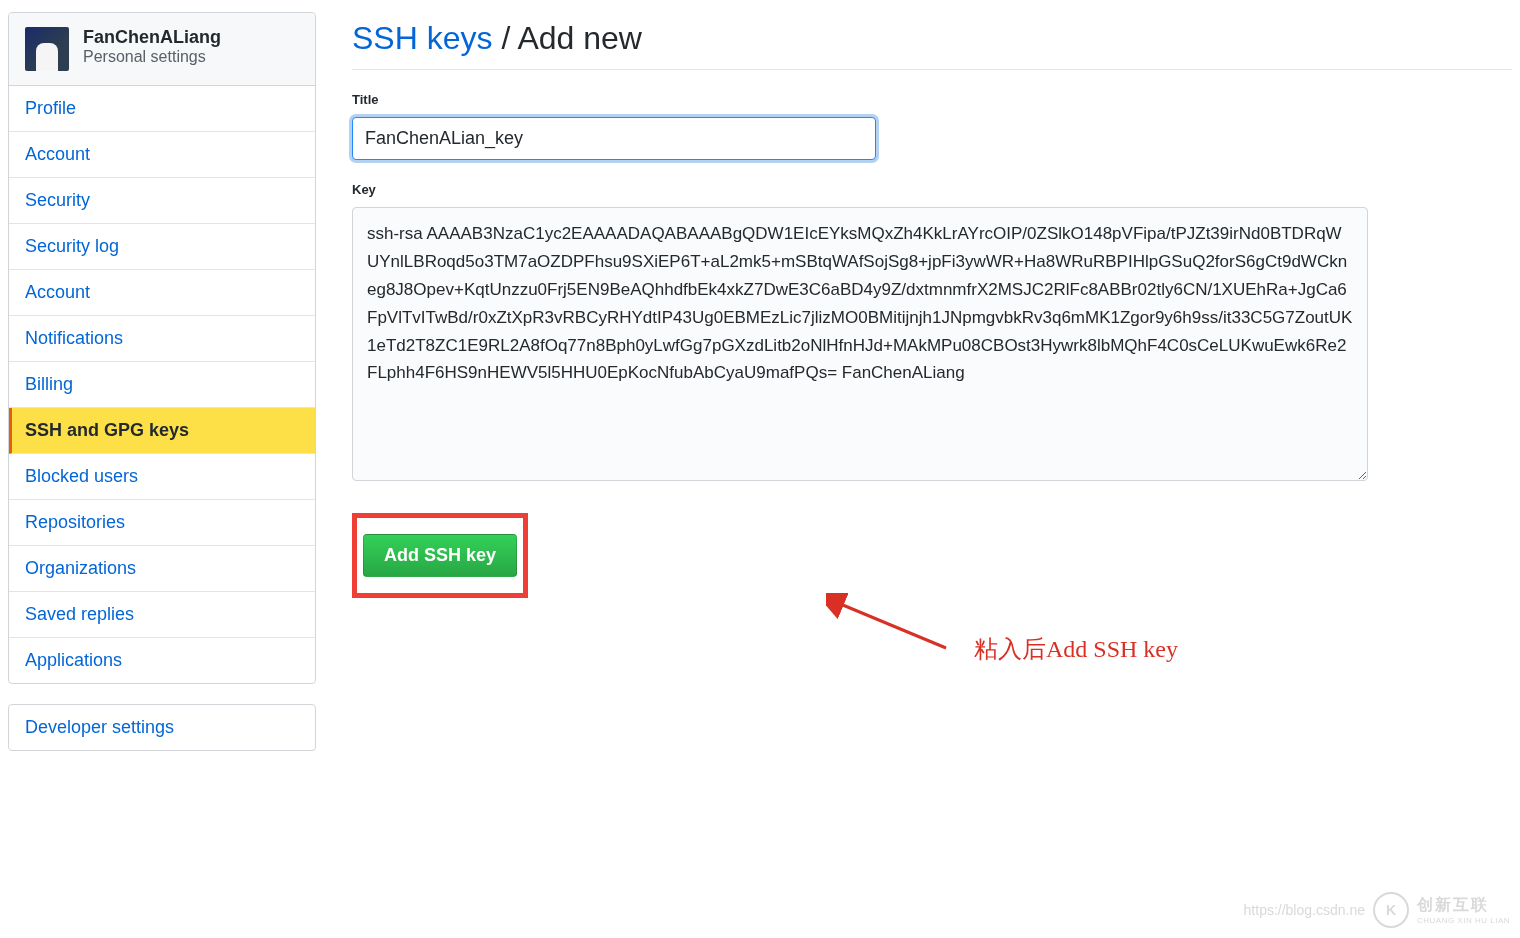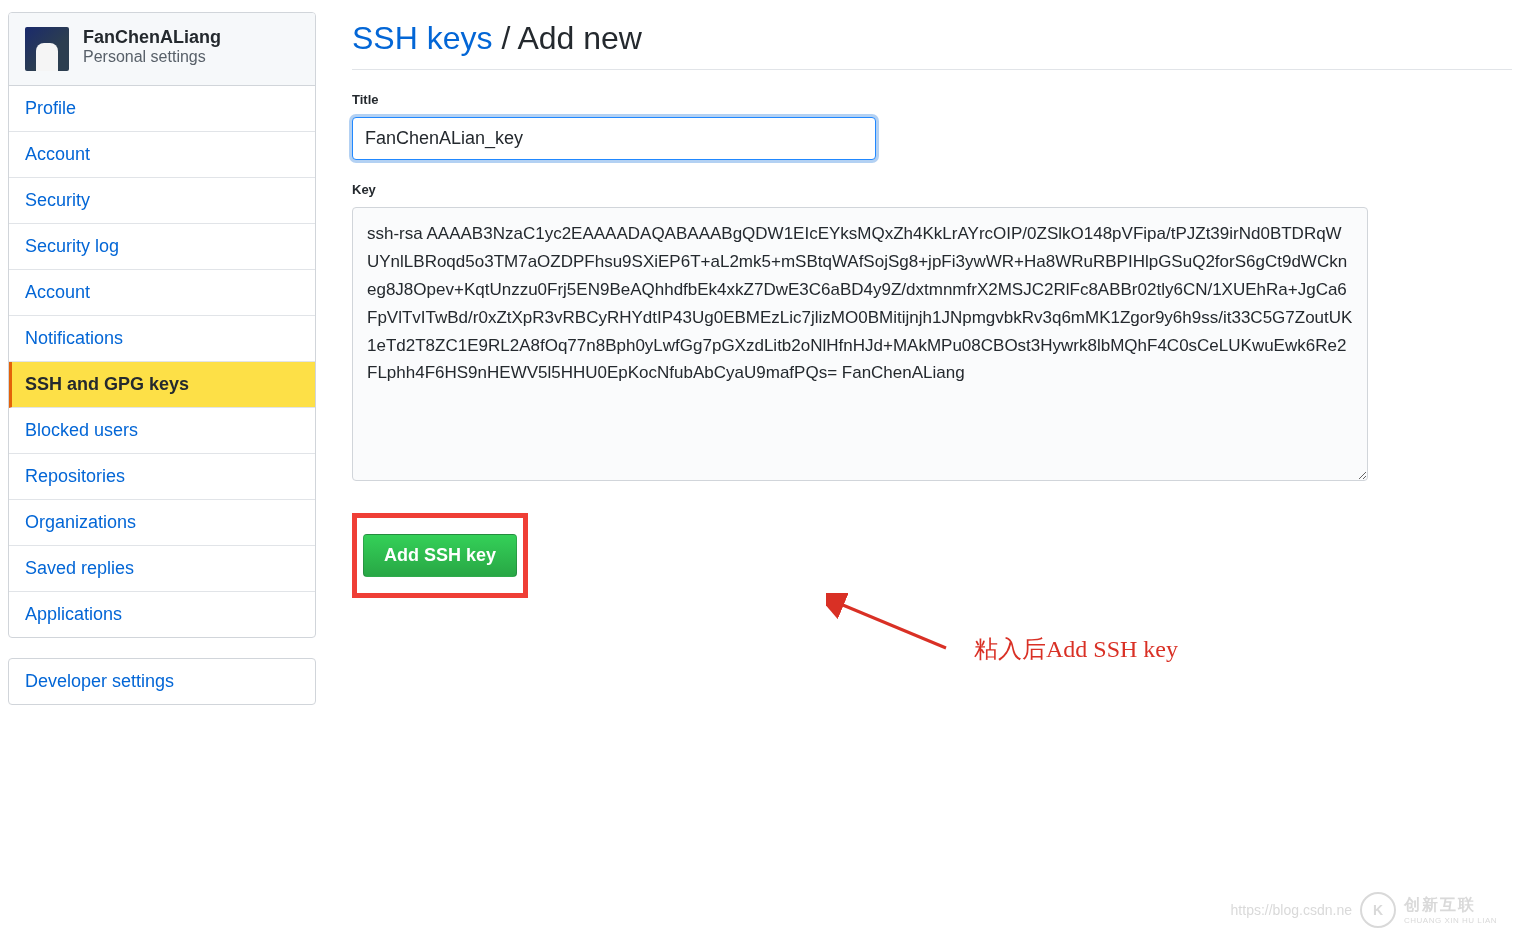--- a/index.html
+++ b/index.html
@@ -166,21 +166,21 @@
     color: #d93025;
     font-family: "SimSun", "宋体", serif;
     margin-left: 18px;
     white-space: nowrap;
     margin-top: 43px;
   }
 
   .watermark {
     position: fixed;
     bottom: 10px;
-    right: 23px;
+    right: 10px;
     font-size: 14px;
     color: #c0c0c0;
     opacity: 0.6;
     display: flex;
     align-items: center;
     gap: 8px;
   }
   .wm-logo {
     width: 36px; height: 36px;
     border: 2px solid #c0c0c0;
@@ -204,20 +204,21 @@
         <div class="user-name">FanChenALiang</div>
         <div class="user-sub">Personal settings</div>
       </div>
     </div>
     <a class="nav-item">Profile</a>
     <a class="nav-item">Account</a>
     <a class="nav-item">Security</a>
     <a class="nav-item">Security log</a>
     <a class="nav-item">Account</a>
     <a class="nav-item">Notifications</a>
+    <a class="nav-item">Billing</a>
     <a class="nav-item active">SSH and GPG keys</a>
     <a class="nav-item">Blocked users</a>
     <a class="nav-item">Repositories</a>
     <a class="nav-item">Organizations</a>
     <a class="nav-item">Saved replies</a>
     <a class="nav-item">Applications</a>
   </div>
   <div class="dev-settings">Developer settings</div>
 </div>
 

